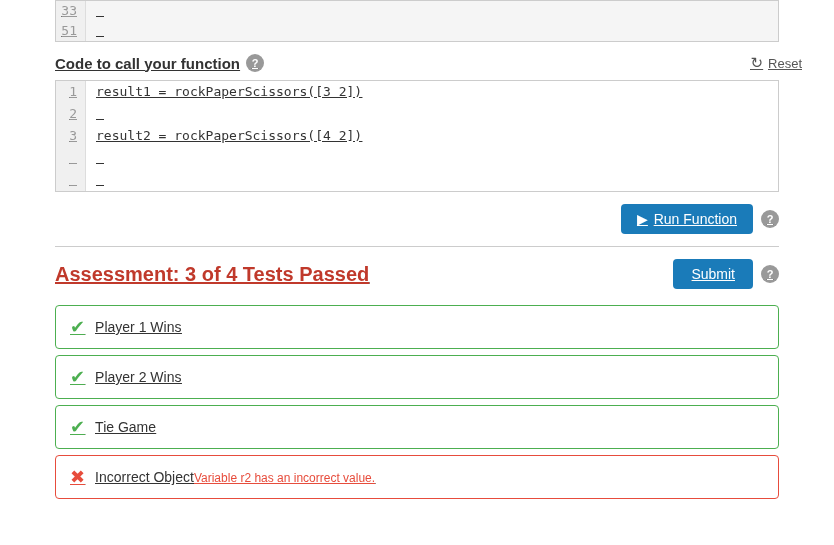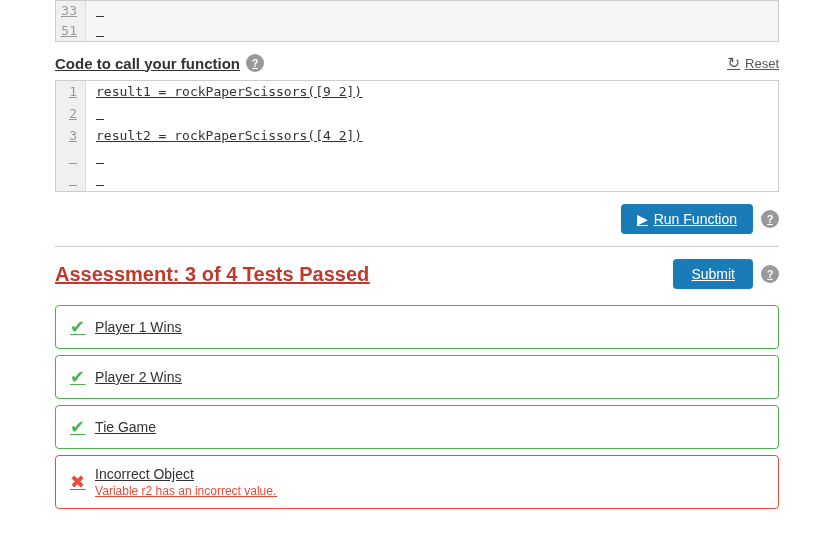--- a/index.html
+++ b/index.html
@@ -10,21 +10,21 @@
       color: #333;
       width: 834px;
       min-height: 545px;
       overflow-x: hidden;
     }
 
     .section-header {
       display: flex;
       align-items: center;
       justify-content: space-between;
-      padding: 12px 55px 8px 55px;
+      padding: 12px 32px 8px 55px;
     }
 
     .section-title {
       display: flex;
       align-items: center;
       gap: 6px;
       font-size: 15px;
       font-weight: bold;
       color: #333;
     }
@@ -174,21 +174,21 @@
       font-size: 18px;
     }
 
     .test-label {
       font-size: 14px;
       color: #333;
     }
 
     .test-item-content {
       display: flex;
-      flex-direction: column;
+      flex-direction: row;
     }
 
     .test-error {
       font-size: 12px;
       color: #e74c3c;
       margin-top: 2px;
     }
 
     .top-stub {
       background: #f5f5f5;
@@ -238,21 +238,21 @@
   </div>
   <button class="reset-btn">
     <span class="reset-icon">↻</span>
     <span>Reset</span>
   </button>
 </div>
 
 <div class="code-editor">
   <div class="editor-line">
     <span class="line-num">1</span>
-    <span class="line-content">result1 = rockPaperScissors([9 2])</span>
+    <span class="line-content">result1 = rockPaperScissors([3 2])</span>
   </div>
   <div class="editor-line">
     <span class="line-num">2</span>
     <span class="line-content">&nbsp;</span>
   </div>
   <div class="editor-line">
     <span class="line-num">3</span>
     <span class="line-content">result2 = rockPaperScissors([4 2])</span>
   </div>
 

